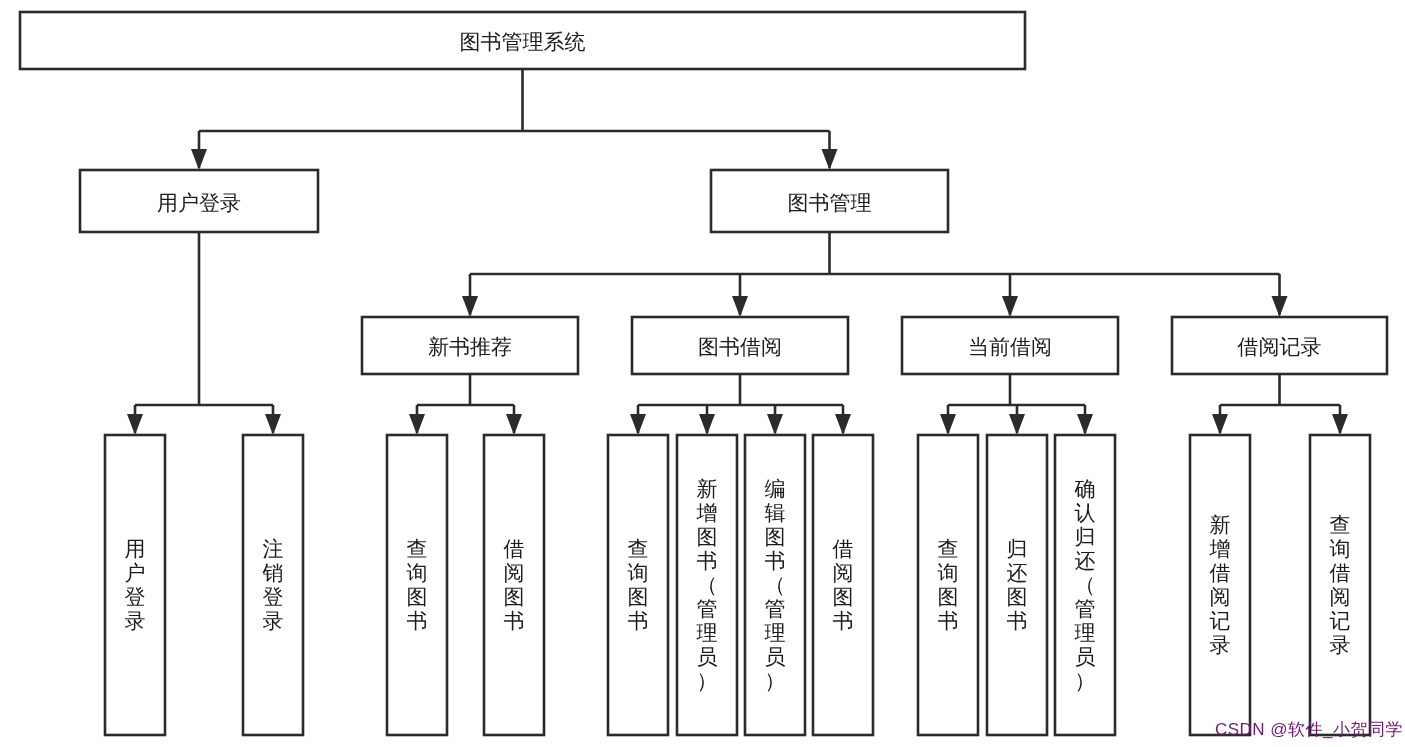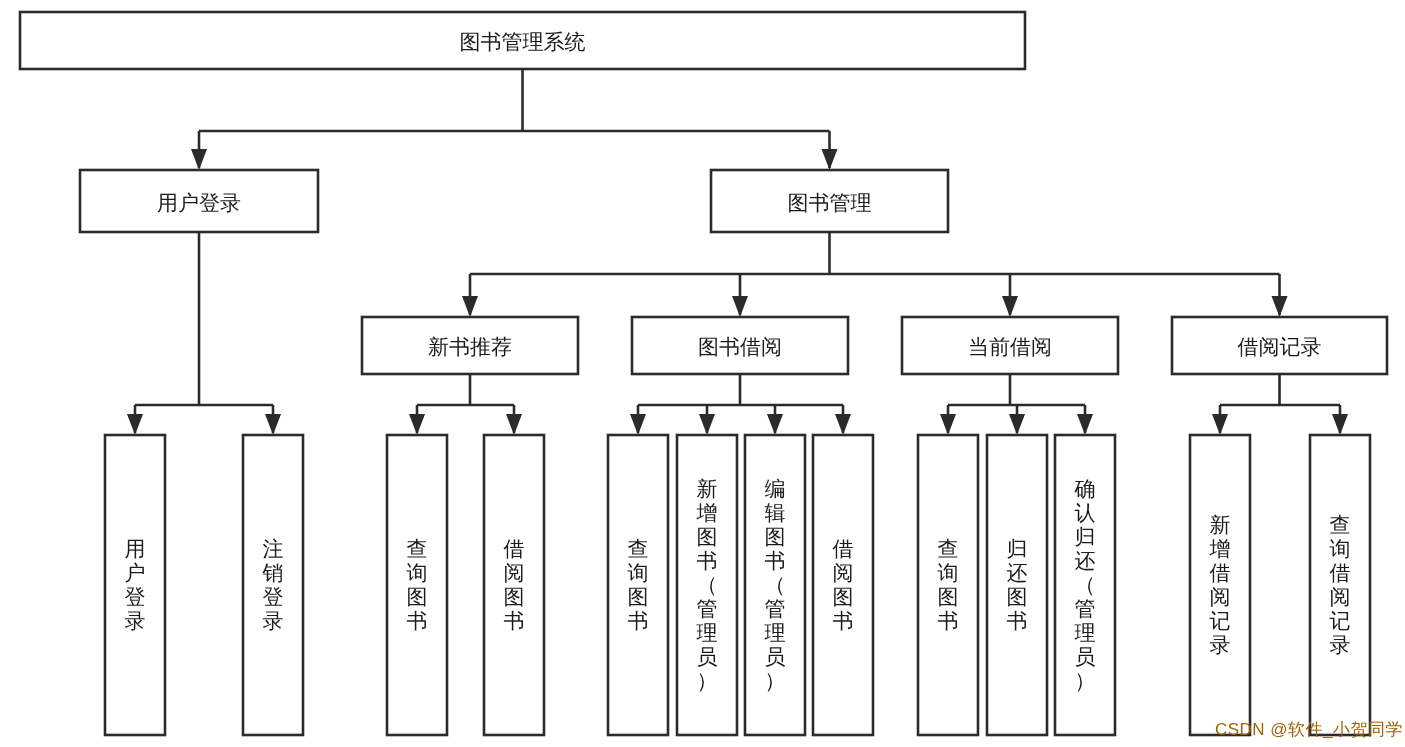--- a/index.html
+++ b/index.html
@@ -55,21 +55,21 @@
     font-size: 21px;
     fill: #1b1b1b;
     text-anchor: middle;
   }
   .watermark {
     position: absolute;
     right: 14px;
     bottom: 6px;
     font-family: "Liberation Sans", "DejaVu Sans", sans-serif;
     font-size: 17px;
-    color: #a16207;
+    color: #701a75;
     white-space: nowrap;
     letter-spacing: 0.5px;
     user-select: none;
   }
 </style>
 </head>
 <body>
 
 <div id="diagram-root">
 

